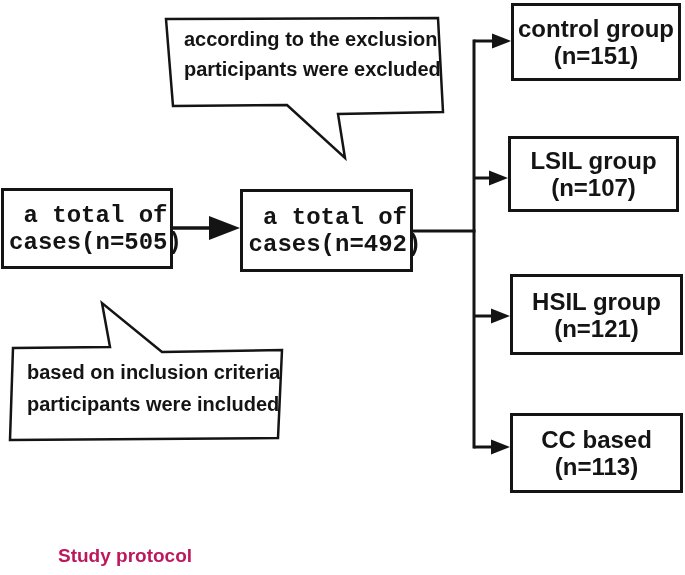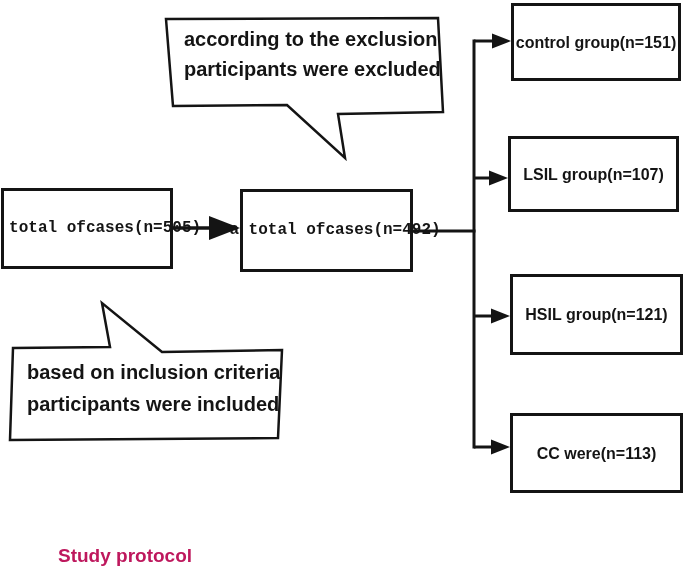--- a/index.html
+++ b/index.html
@@ -21,23 +21,24 @@
     top: 0;
     width: 685px;
     height: 575px;
   }
   .node {
     position: absolute;
     box-sizing: border-box;
     border: 3px solid #141414;
     background: #ffffff;
     display: flex;
+    flex-direction: column;
     justify-content: center;
     color: #141414;
-    font-size: 16px;
+    font-size: 24px;
     font-weight: bold;
     line-height: 27px;
   }
   .node.left-align {
     align-items: center;
     padding-left: 17px;
     font-family: Liberation Mono, monospace;
   }
   .node.center-align {
     align-items: center;
@@ -133,19 +134,19 @@
     <span>LSIL group</span>
     <span>(n=107)</span>
   </div>
 
   <div class="node center-align" style="left:510px; top:274px; width:173px; height:81px;">
     <span>HSIL group</span>
     <span>(n=121)</span>
   </div>
 
   <div class="node center-align" style="left:510px; top:413px; width:173px; height:80px;">
-    <span>CC were</span>
+    <span>CC based</span>
     <span>(n=113)</span>
   </div>
 
   <div class="caption">Study protocol</div>
 
 </div>
 
 </body></html>

